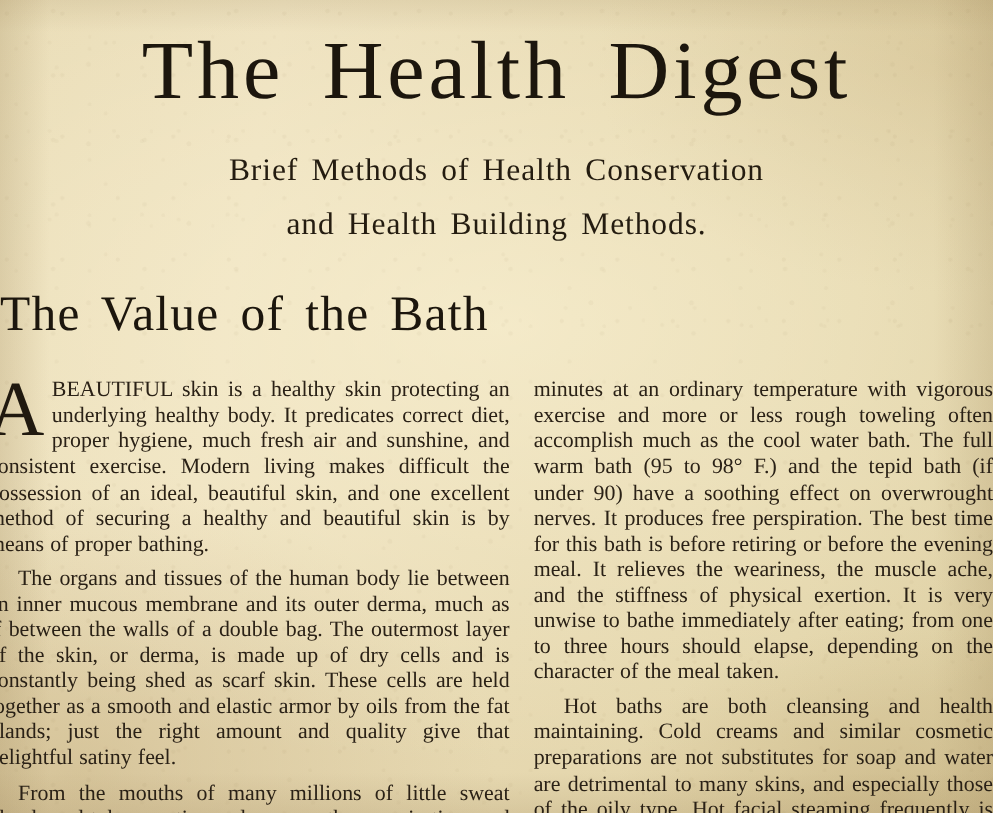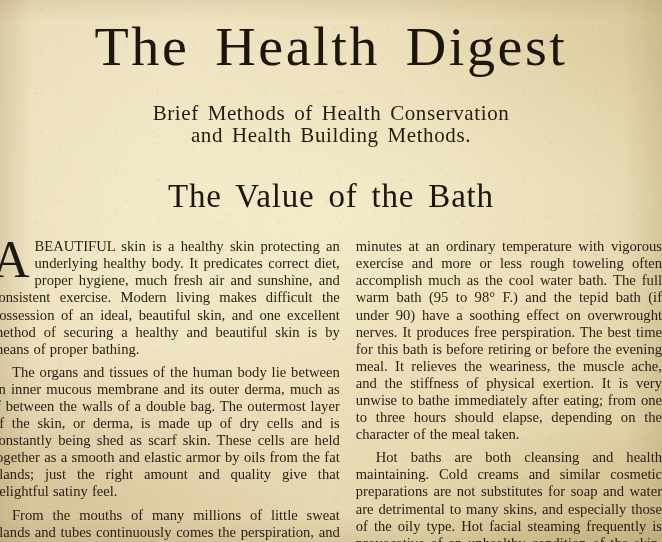--- a/index.html
+++ b/index.html
@@ -80,24 +80,25 @@
   .subhead {
     text-align: center;
     font-size: 21px;
     letter-spacing: .6px;
     word-spacing: 3px;
     color: #241c10;
     margin-top: 26px;
     line-height: 1.05;
   }
   .subhead .l2 {
+    margin-top: 14px;
   }
 
   .article-title {
-    text-align: center;
+    text-align: left;
     font-size: 33px;
     letter-spacing: .8px;
     word-spacing: 5px;
     color: #1c160d;
     margin-top: 32px;
     margin-bottom: 0;
     line-height: 1.1;
   }
 
   

